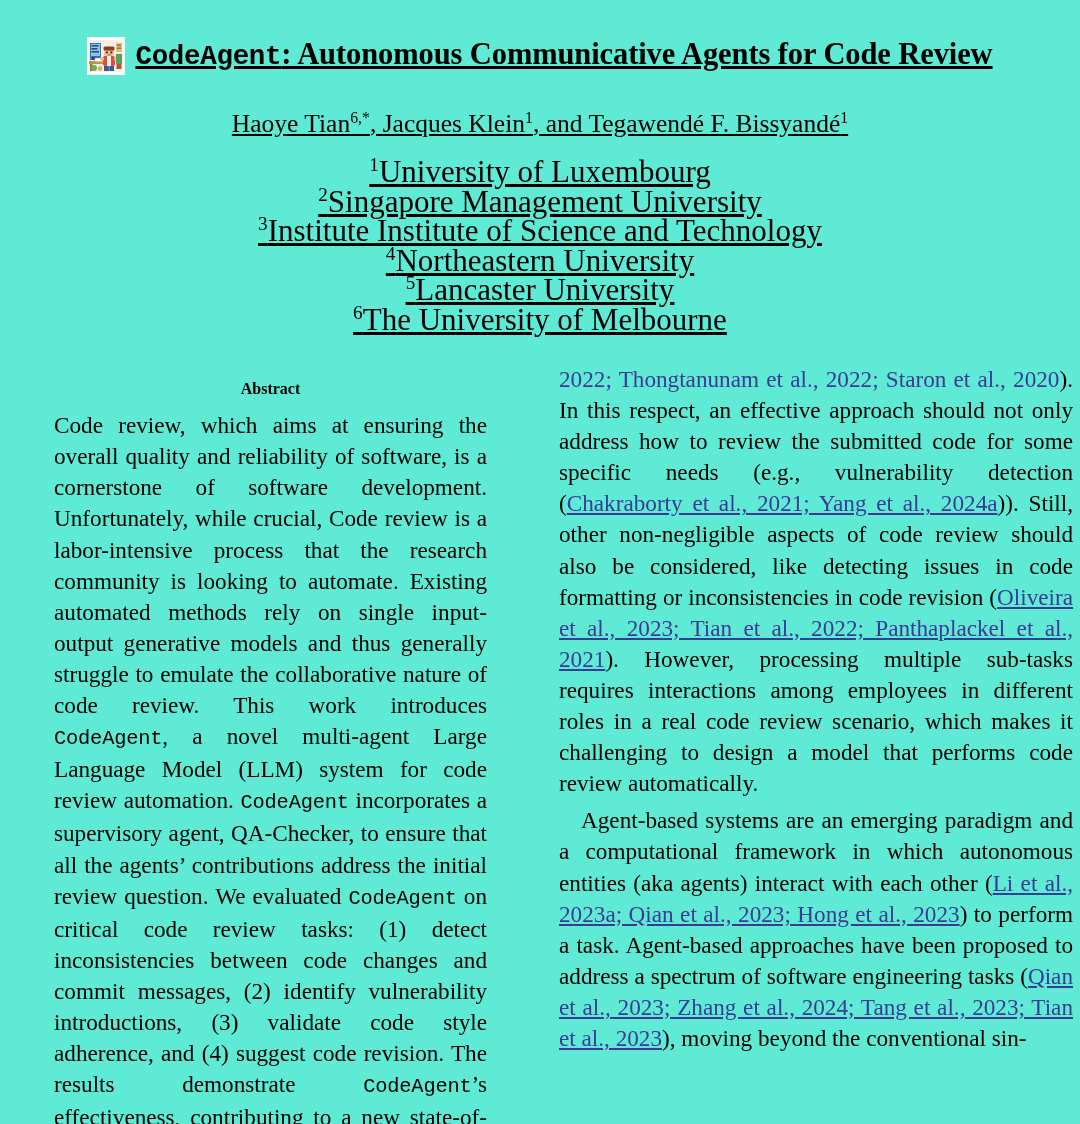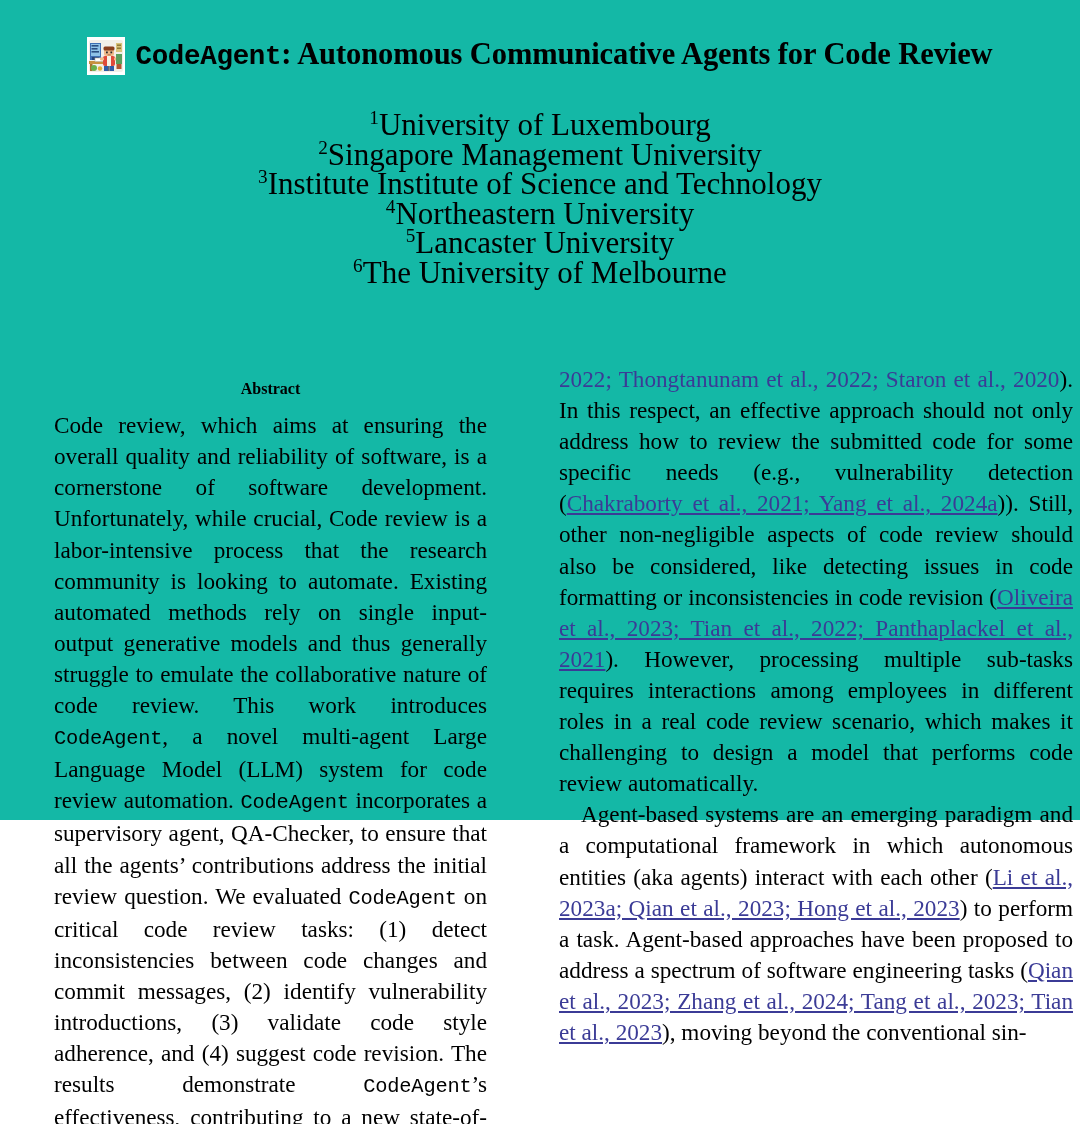--- a/index.html
+++ b/index.html
@@ -11,22 +11,23 @@
     width: 1080px;
     height: 1124px;
     overflow: hidden;
     font-family: "Liberation Serif", "DejaVu Serif", serif;
     color: #000000;
   }
 
   .page {
     position: relative;
     width: 1080px;
-    height: 820px;
-    background: #14b8a6;
+    height: 1124px;
+    background: #5eead4;
+    text-decoration: underline;
   }
 
   
   .title-row {
     display: flex;
     align-items: center;
     justify-content: center;
     gap: 10px;
     padding-top: 18px;
     padding-left: 18px;
@@ -96,21 +97,21 @@
   }
 
   .body-text {
     font-size: 23.2px;
     line-height: 31.1px;
     text-align: justify;
     text-justify: inter-word;
     hyphens: none;
     margin: 0;
   }
-  .body-text + .body-text { margin-top: 0; }
+  .body-text + .body-text { margin-top: 6px; }
   .indent { text-indent: 22px; }
 
   .mono {
     font-family: "Liberation Mono", "DejaVu Sans Mono", monospace;
     font-size: 20.4px;
     letter-spacing: -0.2px;
   }
   .cite {
     color: #3b3b96;
   }
@@ -170,20 +171,21 @@
         <rect x="30" y="10.5" width="4" height="1.4" fill="#8a7431"></rect>
 
         <circle cx="7" cy="31" r="3" fill="#6ab04c"></circle>
         <circle cx="13" cy="31.5" r="2.2" fill="#e0b13a"></circle>
       </svg>
     </span>
     <h1 class="title-text"><span class="mono-title">CodeAgent</span><span>: Autonomous Communicative Agents for Code Review</span></h1>
   </div>
 
   <div class="authors">
+    <div>Haoye Tian<sup>6,<span style="font-size:1em;">*</span></sup>, Jacques Klein<sup>1</sup>, and Tegawendé F. Bissyandé<sup>1</sup></div>
   </div>
 
   <div class="affiliations">
     <div class="aff-line"><sup>1</sup><span>University of Luxembourg</span></div>
     <div class="aff-line"><sup>2</sup><span>Singapore Management University</span></div>
     <div class="aff-line"><sup>3</sup><span>Institute Institute of Science and Technology</span></div>
     <div class="aff-line"><sup>4</sup><span>Northeastern University</span></div>
     <div class="aff-line"><sup>5</sup><span>Lancaster University</span></div>
     <div class="aff-line"><sup>6</sup><span>The University of Melbourne</span></div>
   </div>

